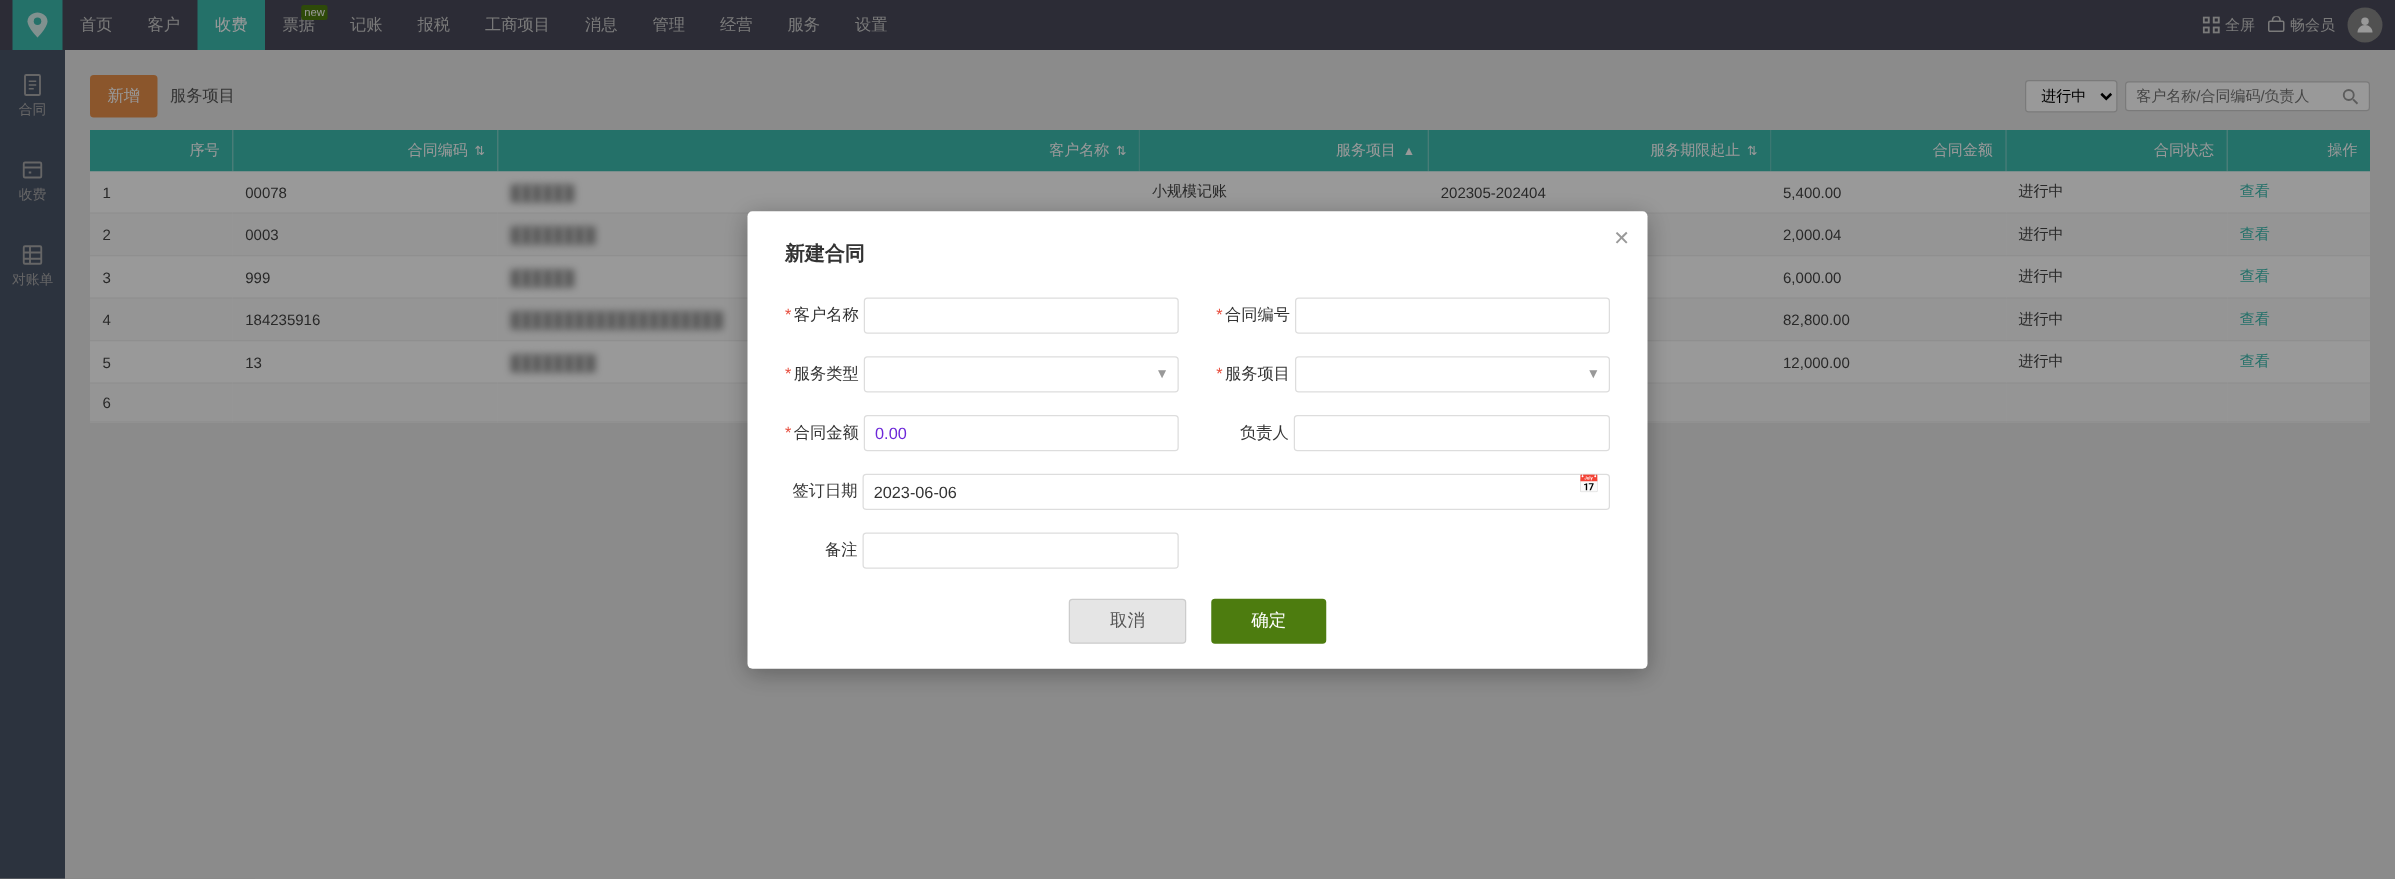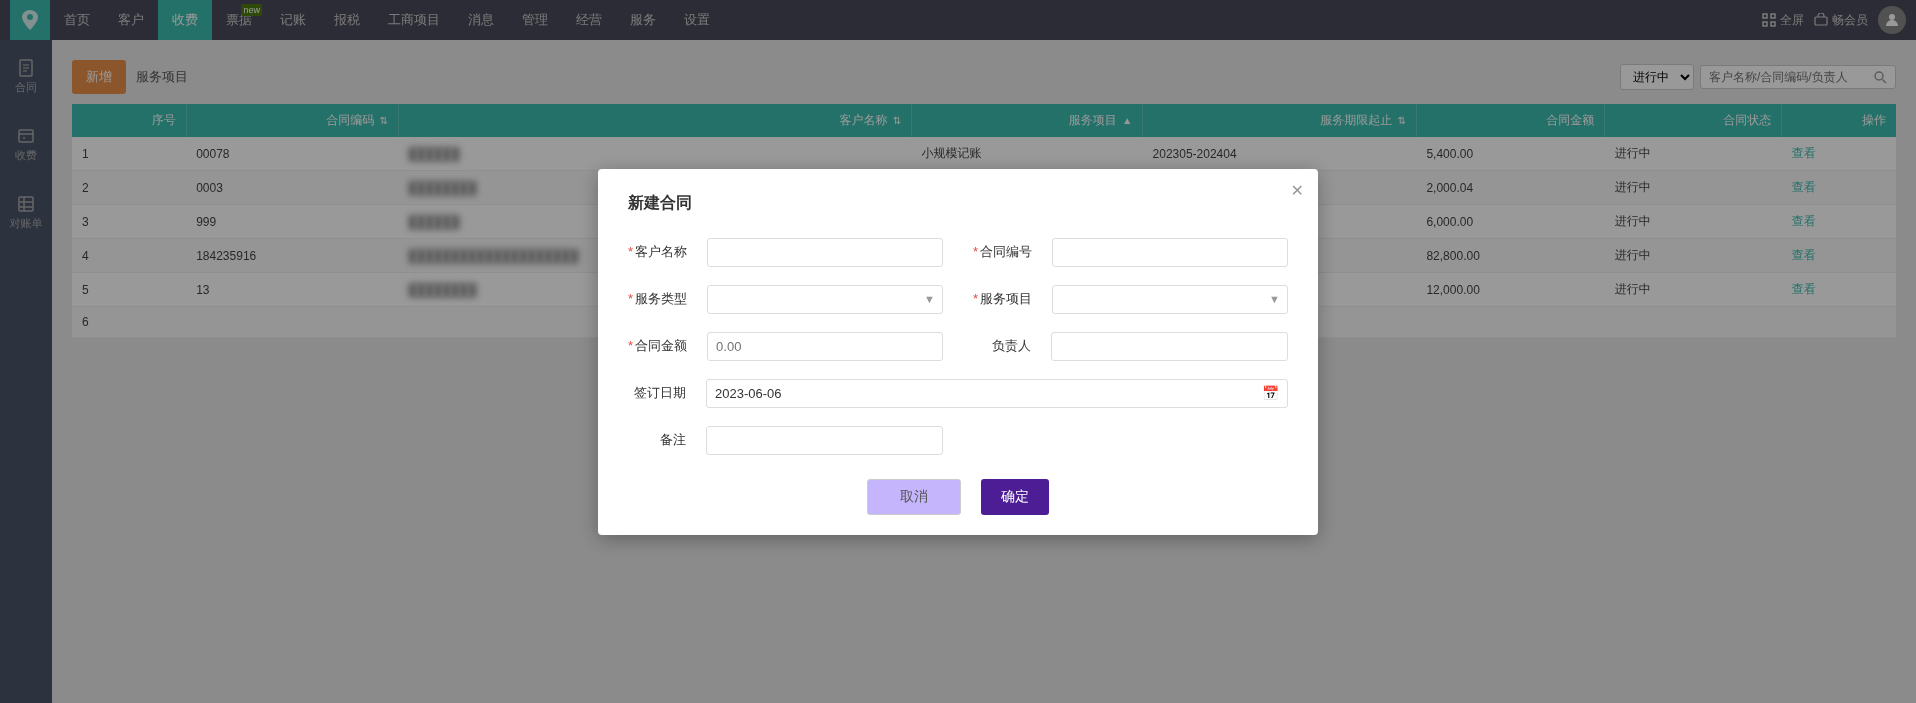--- a/index.html
+++ b/index.html
@@ -107,59 +107,59 @@
     }
     .modal-title {
       font-size: 16px; font-weight: bold; color: #333; margin-bottom: 24px;
     }
     .modal-close {
       position: absolute; top: 12px; right: 14px;
       font-size: 16px; color: #999; cursor: pointer; border: none; background: none;
     }
 
     .form-row { display: flex; gap: 30px; margin-bottom: 18px; }
-    .form-group { flex: 1; display: flex; align-items: center; gap: 20px; }
+    .form-group { flex: 1; display: flex; align-items: center; gap: 4px; }
     .form-label {
       font-size: 13px; color: #333; white-space: nowrap; min-width: 58px; text-align: right;
     }
     .required { color: #e74c3c; margin-right: 2px; }
     .form-input {
       flex: 1; border: 1px solid #ddd; border-radius: 3px; padding: 6px 8px;
-      font-size: 13px; outline: none; color: #737373;
+      font-size: 13px; outline: none; color: #6d28d9;
     }
     .form-select-wrapper {
       flex: 1; position: relative;
     }
     .form-select {
       width: 100%; border: 1px solid #ddd; border-radius: 3px; padding: 6px 8px;
       font-size: 13px; outline: none; appearance: none; background: #fff; cursor: pointer;
     }
     .select-arrow {
       position: absolute; right: 8px; top: 50%; transform: translateY(-50%);
       pointer-events: none; color: #999; font-size: 11px;
     }
-    .date-input-wrapper { flex: 1; position: relative; display: flex; align-items: center; }
+    .date-input-wrapper { flex: 1; position: relative; display: flex; }
     .date-input-wrapper input {
       flex: 1; border: 1px solid #ddd; border-radius: 3px; padding: 6px 28px 6px 8px;
       font-size: 13px; outline: none; color: #333;
     }
     .calendar-icon {
       position: absolute; right: 8px; color: #aaa; font-size: 14px; cursor: pointer;
     }
 
     .modal-footer {
       display: flex; justify-content: center; gap: 20px; margin-top: 24px;
     }
     .btn-cancel {
-      border: 1px solid #ccc; background: #c4b5fd; color: #555;
+      border: 1px solid #ccc; background: #e5e5e5; color: #555;
       padding: 8px 32px; border-radius: 3px; cursor: pointer; font-size: 14px;
     }
     .btn-confirm {
-      background: #4c1d95; color: #fff; border: none;
-      padding: 8px 20px; border-radius: 3px; cursor: pointer; font-size: 14px;
+      background: #4d7c0f; color: #fff; border: none;
+      padding: 8px 32px; border-radius: 3px; cursor: pointer; font-size: 14px;
     }
   </style>
 </head>
 <body>
 
 <div class="top-nav">
   <div class="logo">
     <svg viewBox="0 0 24 24" fill="none" xmlns="http://www.w3.org/2000/svg">
       <path d="M12 2C8 2 4 5 4 9c0 5 8 13 8 13s8-8 8-13c0-4-4-7-8-7z" fill="#fff" opacity="0.8"></path>
       <circle cx="12" cy="9" r="3" fill="#3dbcb0"></circle>

